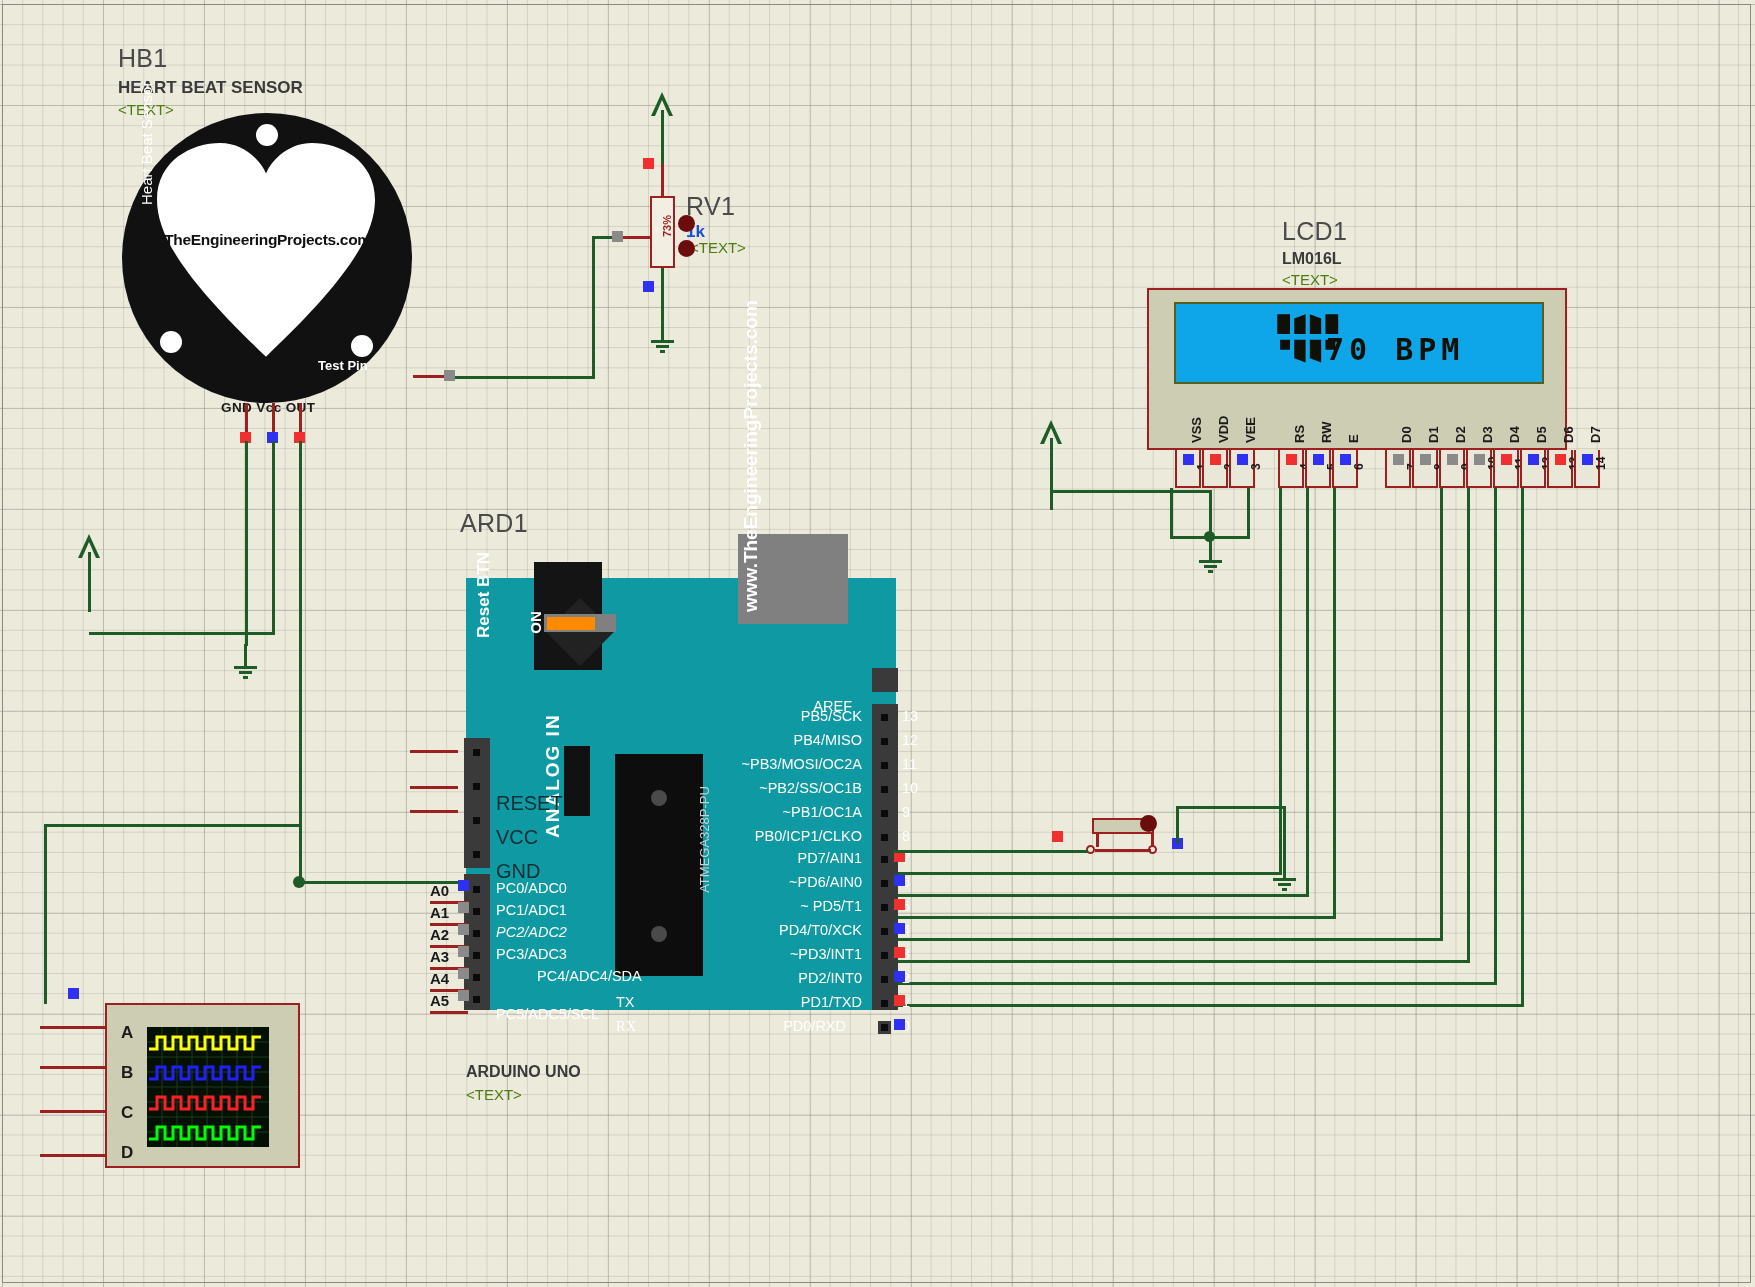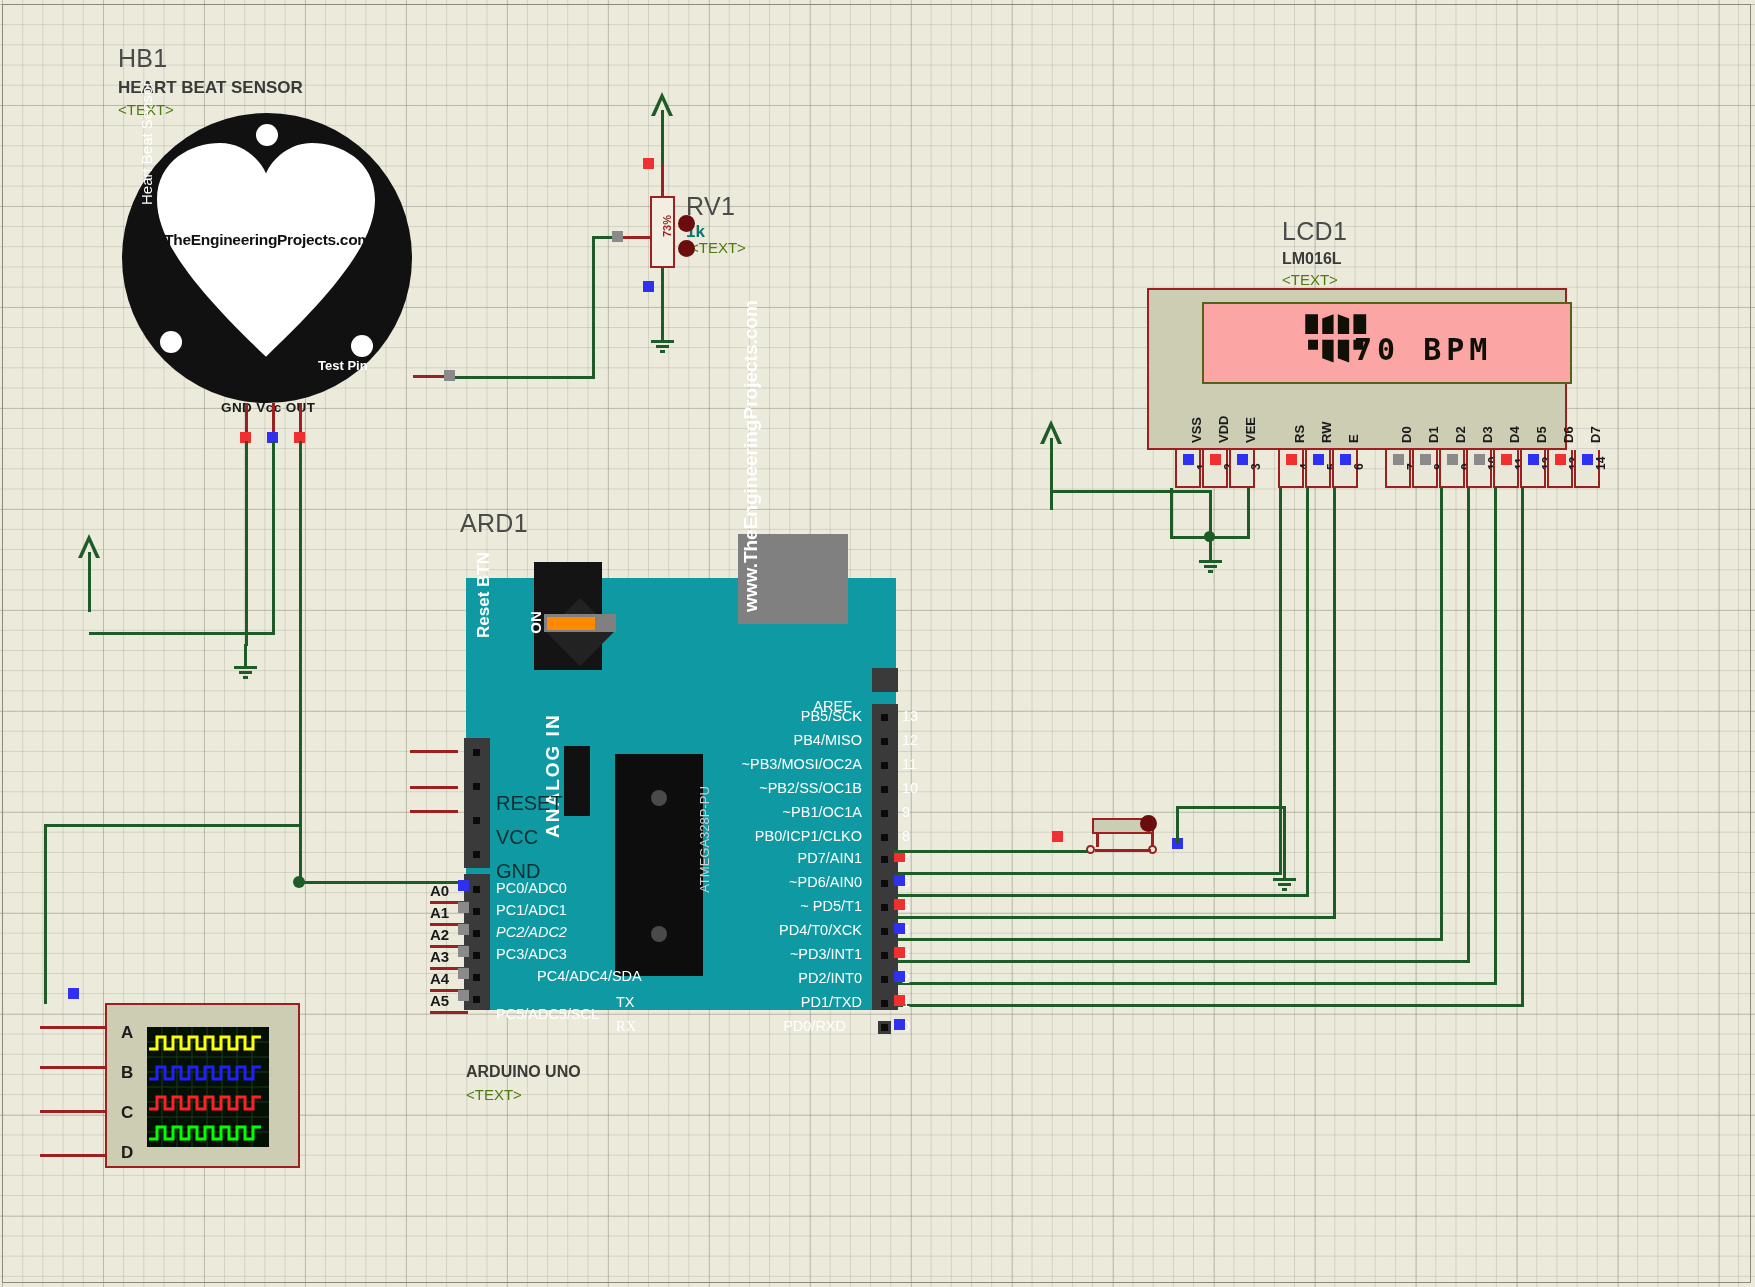--- a/index.html
+++ b/index.html
@@ -16,21 +16,21 @@
       linear-gradient(to bottom, rgba(120,120,112,.22) 1px, transparent 1px);
     background-size:101px 101px,101px 101px,20.2px 20.2px,20.2px 20.2px;
     background-position:2px 4px,2px 4px,2px 4px,2px 4px;
   }
   #border{position:absolute;left:2px;top:4px;width:1749px;height:1279px;
           border:1px solid #8a8a80;box-sizing:border-box;pointer-events:none;}
 
   .abs{position:absolute;}
   .lbl{position:absolute;color:#3a3a3a;white-space:nowrap;}
   .ref{font-size:25px;color:#4a4a4a;letter-spacing:.3px;}
-  .val{font-size:17px;color:#0f766e;font-weight:bold;}
+  .val{font-size:17px;color:#1d4ed8;font-weight:bold;}
   .txtgrey{font-size:15px;color:#4d7c0f;}
 
   
   .wire{position:absolute;background:#1d5c27;}
   .wh{height:3px;} .wv{width:3px;}
   .rwire{position:absolute;background:#9d2020;}
   .rh{height:3px;} .rv{width:3px;}
 
   
   .sq{position:absolute;width:11px;height:11px;}
@@ -69,22 +69,22 @@
   #rv-body{position:absolute;left:650px;top:196px;width:25px;height:72px;
     background:#f2efe2;border:2px solid #9d2020;box-sizing:border-box;}
   #rv-body span{position:absolute;left:4px;top:22px;color:#9d2020;font-size:11px;
     font-weight:bold;transform:rotate(-90deg);transform-origin:center;}
   .knob{position:absolute;width:17px;height:17px;border-radius:50%;background:#6b0d0d;}
 
   
   #lcd{position:absolute;left:1147px;top:288px;width:420px;height:162px;
        background:#cdcdb4;border:2px solid #9d2020;box-sizing:border-box;}
   #lcd-screen{position:absolute;left:25px;top:12px;width:370px;height:82px;
-       background:#fca5a5;border:2px solid #55601a;box-sizing:border-box;
-       font-family:"DejaVu Sans Mono",monospace;margin-left:28px;}
+       background:#0ea5e9;border:2px solid #55601a;box-sizing:border-box;
+       font-family:"DejaVu Sans Mono",monospace;}
   #lcd-text{position:absolute;left:150px;top:28px;font-size:30px;color:#101006;
        font-weight:bold;letter-spacing:5px;font-family:"DejaVu Sans Mono",monospace;}
   .lcd-pin-name{position:absolute;bottom:4px;font-size:13px;color:#1a1a1a;font-weight:bold;
        transform:rotate(-90deg);transform-origin:left bottom;white-space:nowrap;}
   .lcd-pin-num{position:absolute;font-size:12px;color:#1a1a1a;font-weight:bold;
        transform:rotate(-90deg);transform-origin:left top;white-space:nowrap;}
   .lcd-pin-box{position:absolute;top:450px;width:26px;height:38px;
        border-left:2px solid #9d2020;border-right:2px solid #9d2020;
        border-bottom:2px solid #9d2020;box-sizing:border-box;background:#e9e7d8;}
 

